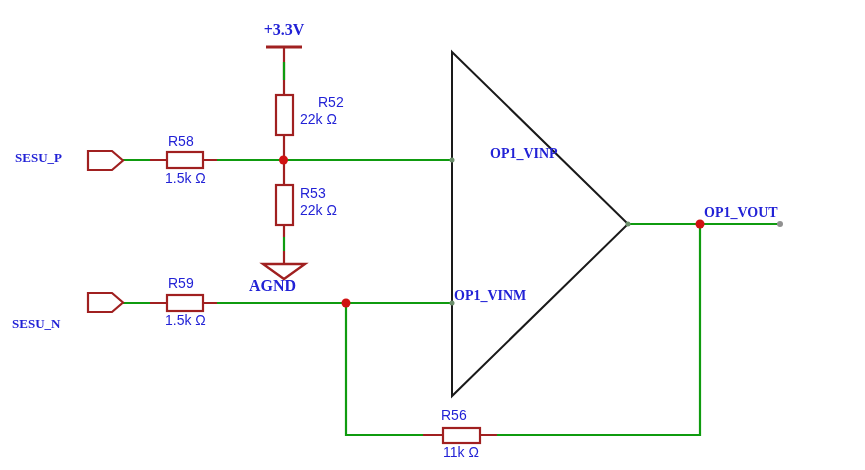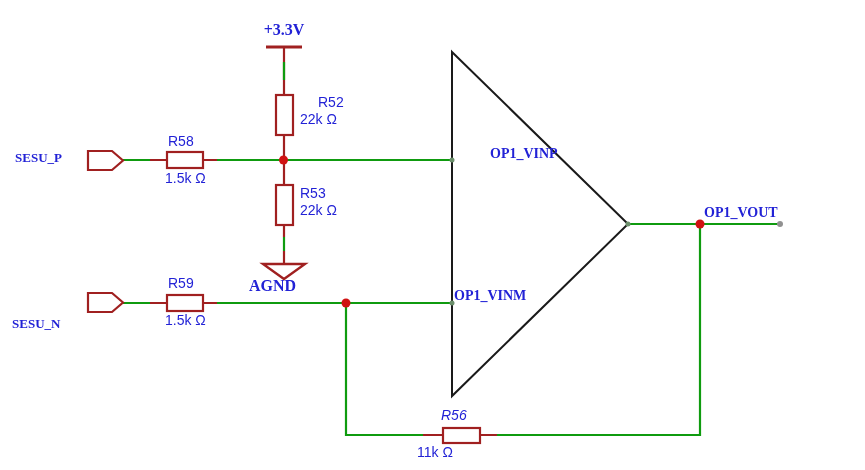--- a/index.html
+++ b/index.html
@@ -81,16 +81,16 @@
 
   <div class="lbl designator" style="left:300px;top:186px;text-align:right;">R53</div>
   <div class="lbl designator" style="left:300px;top:203px;">22k Ω</div>
 
   <div class="lbl designator" style="left:168px;top:134px;">R58</div>
   <div class="lbl designator" style="left:165px;top:171px;">1.5k Ω</div>
 
   <div class="lbl designator" style="left:168px;top:276px;">R59</div>
   <div class="lbl designator" style="left:165px;top:313px;">1.5k Ω</div>
 
-  <div class="lbl designator" style="left:441px;top:408px;font-style:italic;">R56</div>
-  <div class="lbl designator" style="left:417px;top:445px;">11k Ω</div>
+  <div class="lbl designator" style="left:441px;top:408px;">R56</div>
+  <div class="lbl designator" style="left:443px;top:445px;">11k Ω</div>
 
 </div>
 
 </body></html>

